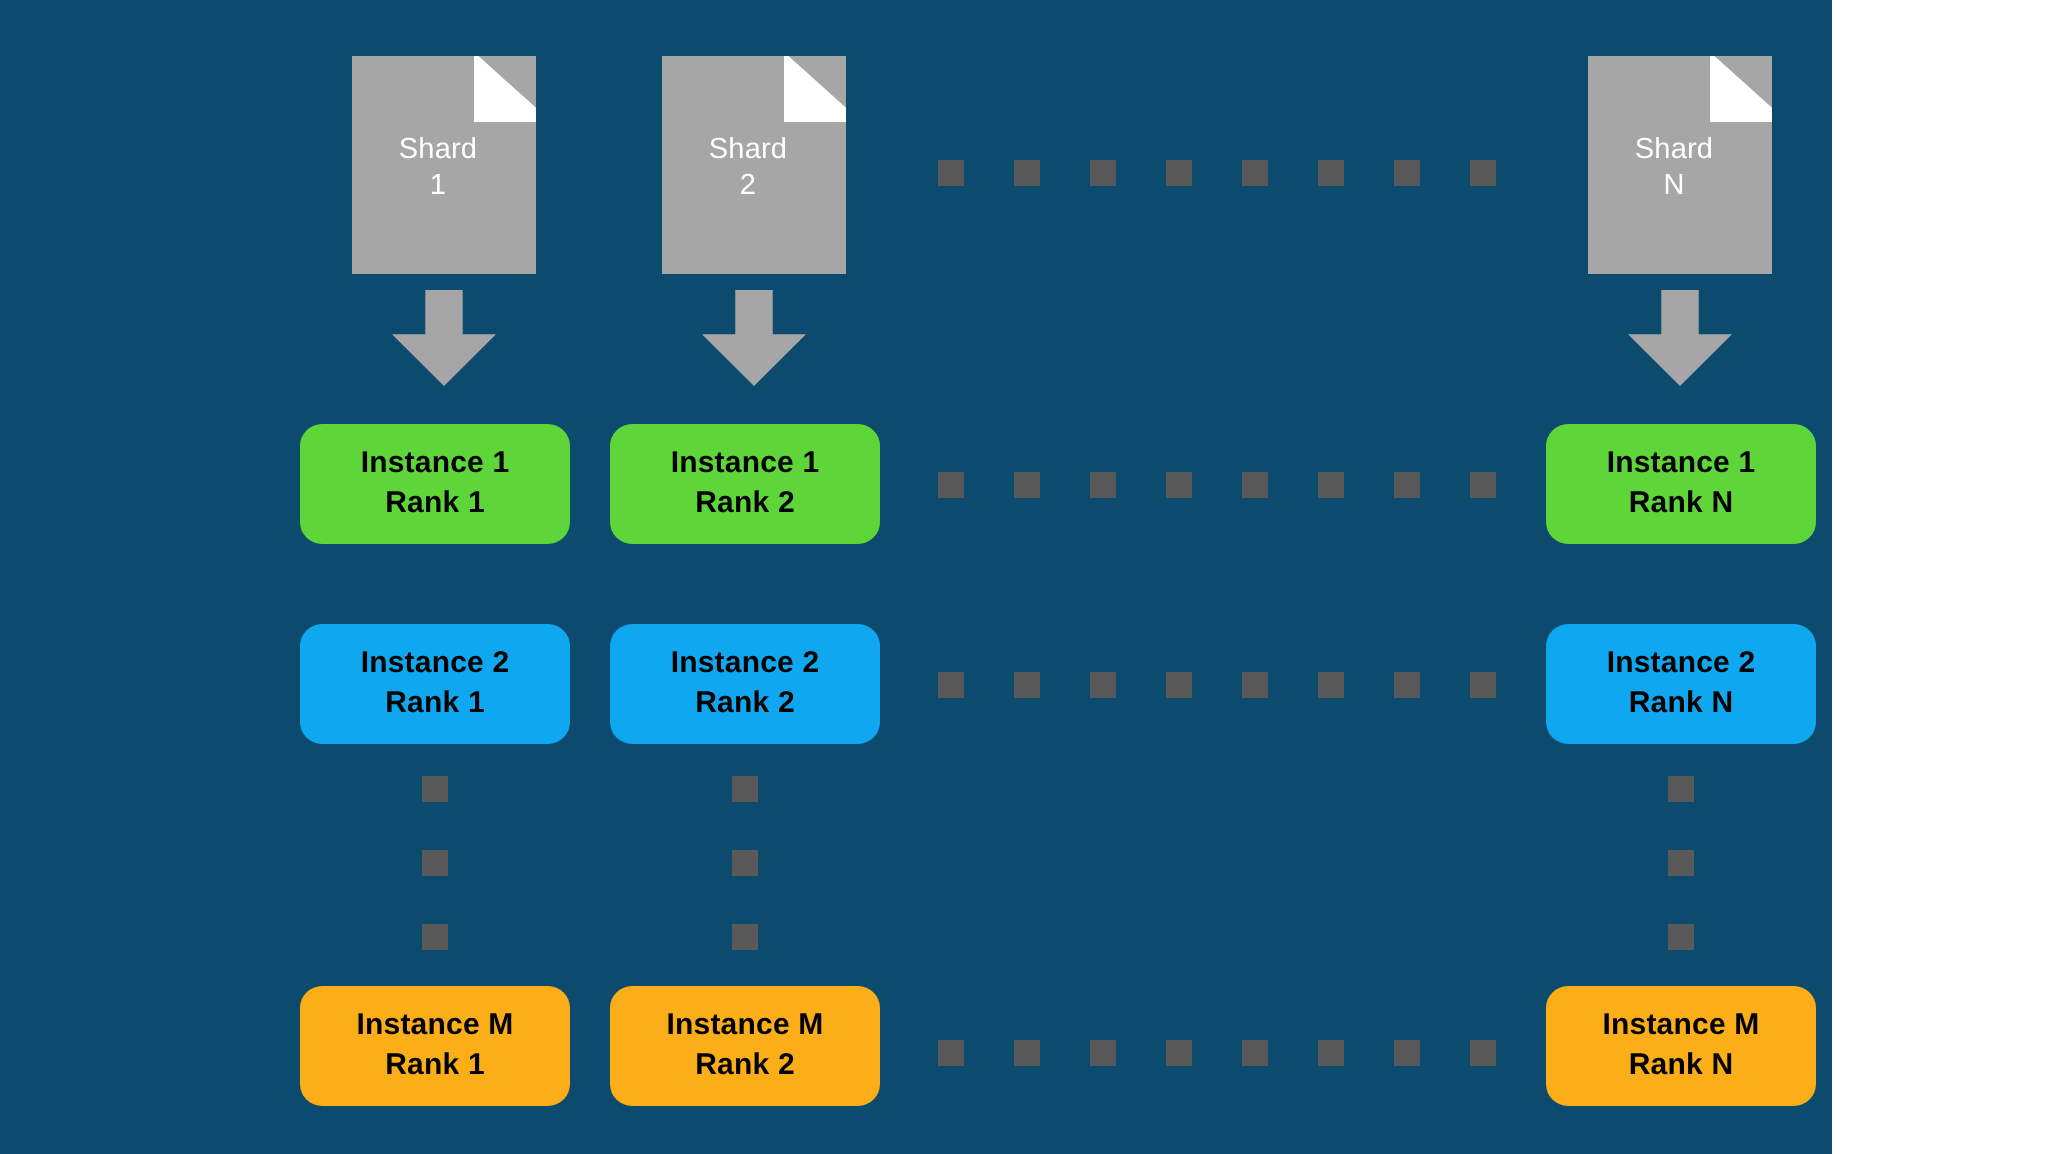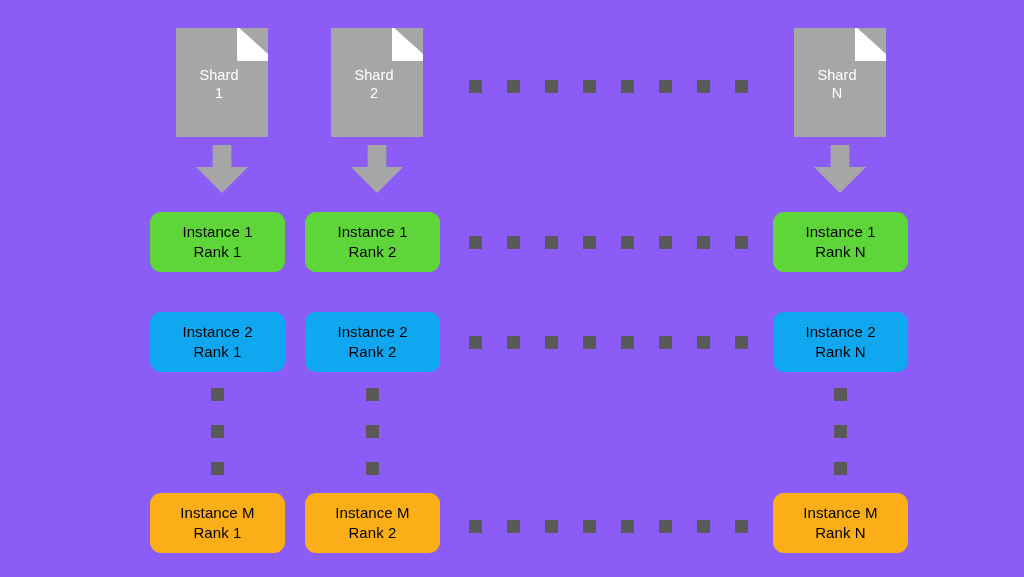--- a/index.html
+++ b/index.html
@@ -7,23 +7,23 @@
     margin: 0;
     padding: 0;
     background: #ffffff;
   }
   body {
     font-family: "Liberation Sans", sans-serif;
     -webkit-font-smoothing: antialiased;
   }
   #diagram {
     position: relative;
-    width: 1024px;
+    width: 916px;
     height: 577px;
-    background: #8b5cf6;
+    background: #0c4a6e;
     overflow: hidden;
   }
 
   
   .shard {
     position: absolute;
     width: 92px;
     height: 109px;
   }
   .shard .page {
@@ -80,21 +80,21 @@
     position: absolute;
     width: 135px;
     height: 60px;
     border-radius: 11px;
     display: flex;
     flex-direction: column;
     align-items: center;
     justify-content: center;
     color: #000000;
     font-size: 15px;
-    font-weight: normal;
+    font-weight: bold;
     line-height: 20px;
     text-align: center;
     letter-spacing: 0.1px;
   }
   .inst span { display: block; }
 
   
   .dot {
     position: absolute;
     width: 13px;

